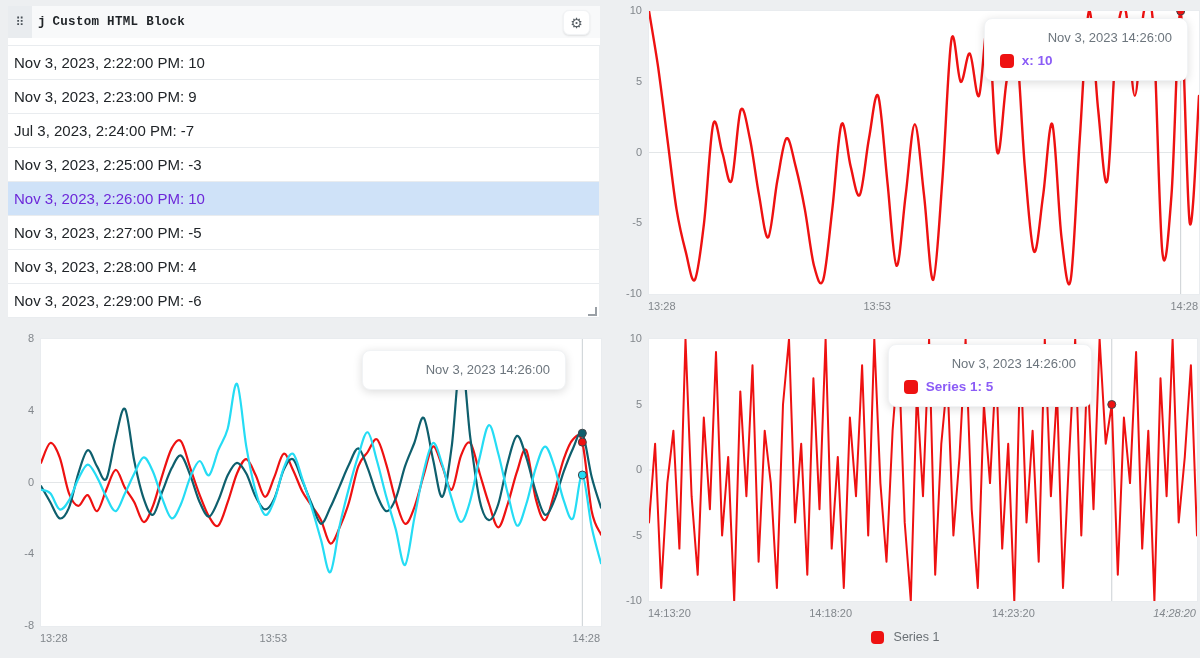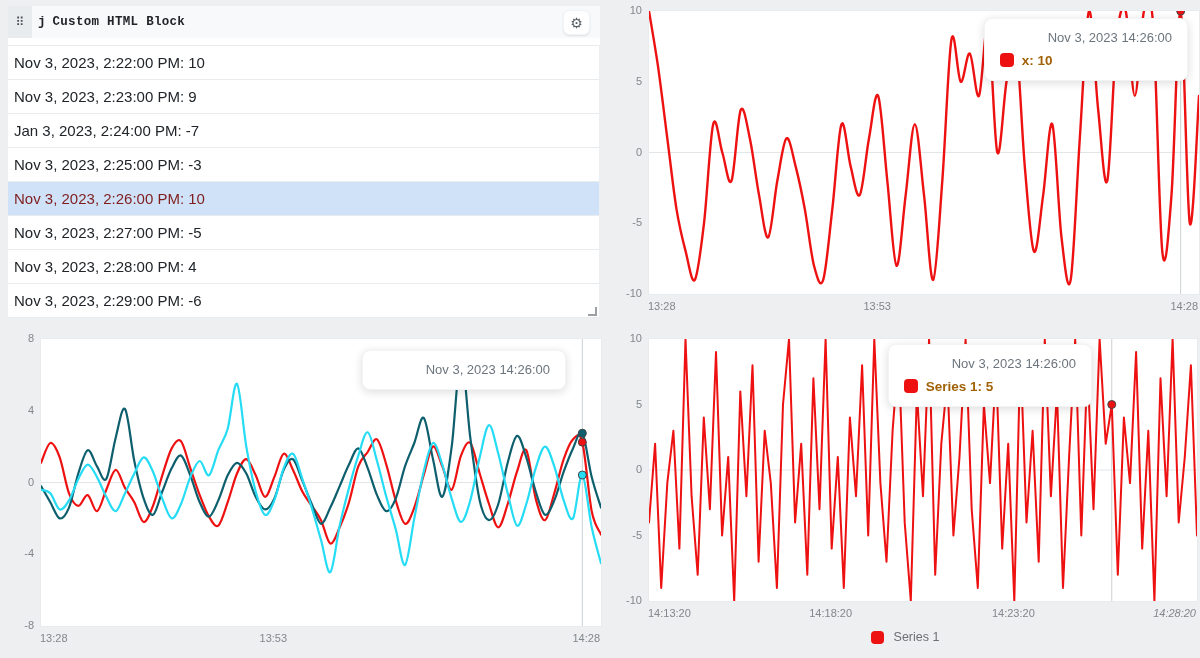--- a/index.html
+++ b/index.html
@@ -36,21 +36,21 @@
   #card-xyz .plot{left:32px;top:8px; width:560px;height:287px;}
   #card-s1  .plot{left:38px;top:8px; width:548px;height:262px;}
   .plot svg{display:block;}
   .ytick,.xtick{position:absolute;font-size:11px;color:#82878c;line-height:14px;height:14px;white-space:nowrap;}
   .ytick{}
 
   
   .tt{position:absolute;background:#fff;border:1px solid #f1f3f5;border-radius:8px;
       box-shadow:0 2px 10px rgba(0,0,0,.14);padding:11px 15px 12px 15px;z-index:6;}
   .tt-title{font-size:13px;color:#6c757d;white-space:nowrap;padding-left:48px;}
-  .tt-row{display:flex;align-items:flex-start;gap:8px;font-size:13.5px;font-weight:700;color:#a16207;
+  .tt-row{display:flex;align-items:flex-end;gap:8px;font-size:13.5px;font-weight:700;color:#8b5cf6;
           margin-top:8px;white-space:nowrap;}
   .chip{width:14px;height:14px;border-radius:4px;flex:0 0 auto;}
   .tt-x  {right:12px; top:18px;}
   .tt-xyz{right:34px; top:20px;}
   .tt-s1 {right:108px;top:14px;}
 
   
   .legend{position:absolute;left:0;right:0;top:300px;display:flex;align-items:center;
           justify-content:center;gap:10px;font-size:12.5px;color:#6a7075;cursor:pointer;}
   .legend .chip{width:13px;height:13px;border-radius:4px;}
@@ -67,23 +67,23 @@
       </div>
       <span class="title-prefix">j</span>
       <span class="list-title">Custom HTML Block</span>
       <button class="gear-btn">
         <span>⚙</span>
       </button>
     </div>
     <div class="list-rows">
         <div class="list-row">Nov 3, 2023, 2:22:00 PM: 10</div>
         <div class="list-row">Nov 3, 2023, 2:23:00 PM: 9</div>
-        <div class="list-row">Jan 3, 2023, 2:24:00 PM: -7</div>
+        <div class="list-row">Jul 3, 2023, 2:24:00 PM: -7</div>
         <div class="list-row">Nov 3, 2023, 2:25:00 PM: -3</div>
-        <div class="list-row" style="background: rgb(207, 226, 248); color: #7f1d1d;">Nov 3, 2023, 2:26:00 PM: 10</div>
+        <div class="list-row" style="background: rgb(207, 226, 248); color: #6d28d9;">Nov 3, 2023, 2:26:00 PM: 10</div>
         <div class="list-row">Nov 3, 2023, 2:27:00 PM: -5</div>
         <div class="list-row">Nov 3, 2023, 2:28:00 PM: 4</div>
         <div class="list-row">Nov 3, 2023, 2:29:00 PM: -6</div>
       </div>
     <div class="resize-corner"></div>
   </section>
 
   <section class="chart-card" id="card-x">
     <div class="plot">
         <svg width="550" height="283" viewBox="0 0 550 283">

